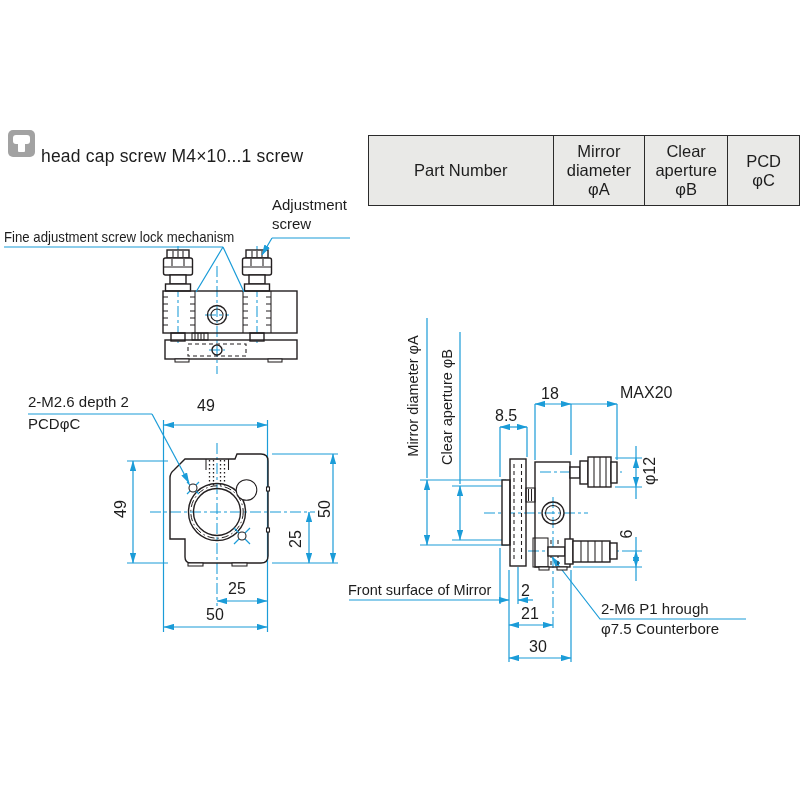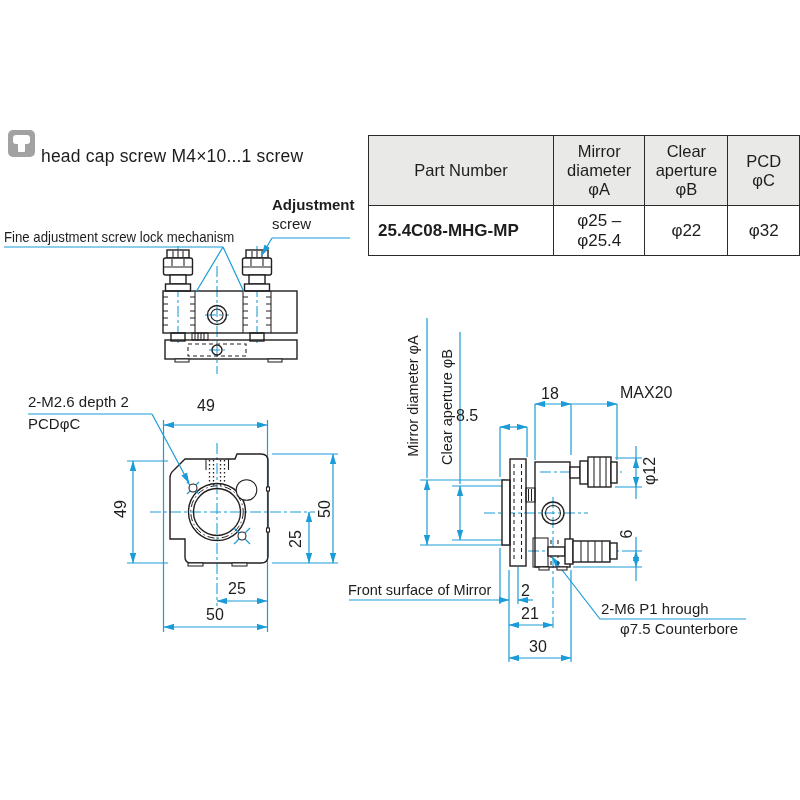--- a/index.html
+++ b/index.html
@@ -208,49 +208,42 @@
       <th class="c0">Part Number</th>
       <th class="c1">Mirror
 diameter
 φA</th>
       <th class="c2">Clear
 aperture
 φB</th>
       <th class="c3">PCD
 φC</th>
     </tr>
-    <tr class="r0">
-      <td class="part">25.4C08-MHG-MP</td>
-      <td>φ25 –
-φ25.4</td>
-      <td>φ22</td>
-      <td>φ32</td>
-    </tr>
   </tbody>
     </table>
 
   <div class="lbl f15 cond" style="left:4px;top:228px;">Fine adjustment screw lock mechanism</div>
-  <div class="lbl f15" style="left:272px;top:196px;font-weight:bold;">Adjustment</div>
+  <div class="lbl f15" style="left:272px;top:196px;">Adjustment</div>
   <div class="lbl f15" style="left:272px;top:215px;">screw</div>
   <div class="lbl f15" style="left:28px;top:393px;">2-M2.6 depth 2</div>
   <div class="lbl f15" style="left:28px;top:415px;">PCDφC</div>
   <div class="lbl f145 rot" style="left:413px;top:396px;">Mirror diameter φA</div>
   <div class="lbl f145 rot" style="left:447px;top:407px;">Clear aperture φB</div>
   <div class="lbl f145" style="left:348px;top:582px;">Front surface of Mirror</div>
   <div class="lbl f15" style="left:601px;top:600px;">2-M6 P1 hrough</div>
-  <div class="lbl f15" style="left:601px;top:620px;margin-left:19px;">φ7.5 Counterbore</div>
+  <div class="lbl f15" style="left:601px;top:620px;">φ7.5 Counterbore</div>
 
   <div class="lbl f16" style="left:197px;top:397px;">49</div>
   <div class="lbl f16 rot" style="left:121px;top:509px;">49</div>
   <div class="lbl f16 rot" style="left:325px;top:509px;">50</div>
   <div class="lbl f16 rot" style="left:296px;top:539px;">25</div>
   <div class="lbl f16" style="left:228px;top:580px;">25</div>
   <div class="lbl f16" style="left:206px;top:606px;">50</div>
 
-  <div class="lbl f16" style="left:456px;top:407px;">8.5</div>
+  <div class="lbl f16" style="left:495px;top:407px;">8.5</div>
   <div class="lbl f16" style="left:541px;top:385px;">18</div>
   <div class="lbl f16" style="left:620px;top:384px;">MAX20</div>
   <div class="lbl f16 rot" style="left:650px;top:471px;">φ12</div>
   <div class="lbl f16 rot" style="left:627px;top:534px;">6</div>
   <div class="lbl f16" style="left:521px;top:582px;">2</div>
   <div class="lbl f16" style="left:521px;top:605px;">21</div>
   <div class="lbl f16" style="left:529px;top:638px;">30</div>
 
 </div>
 

